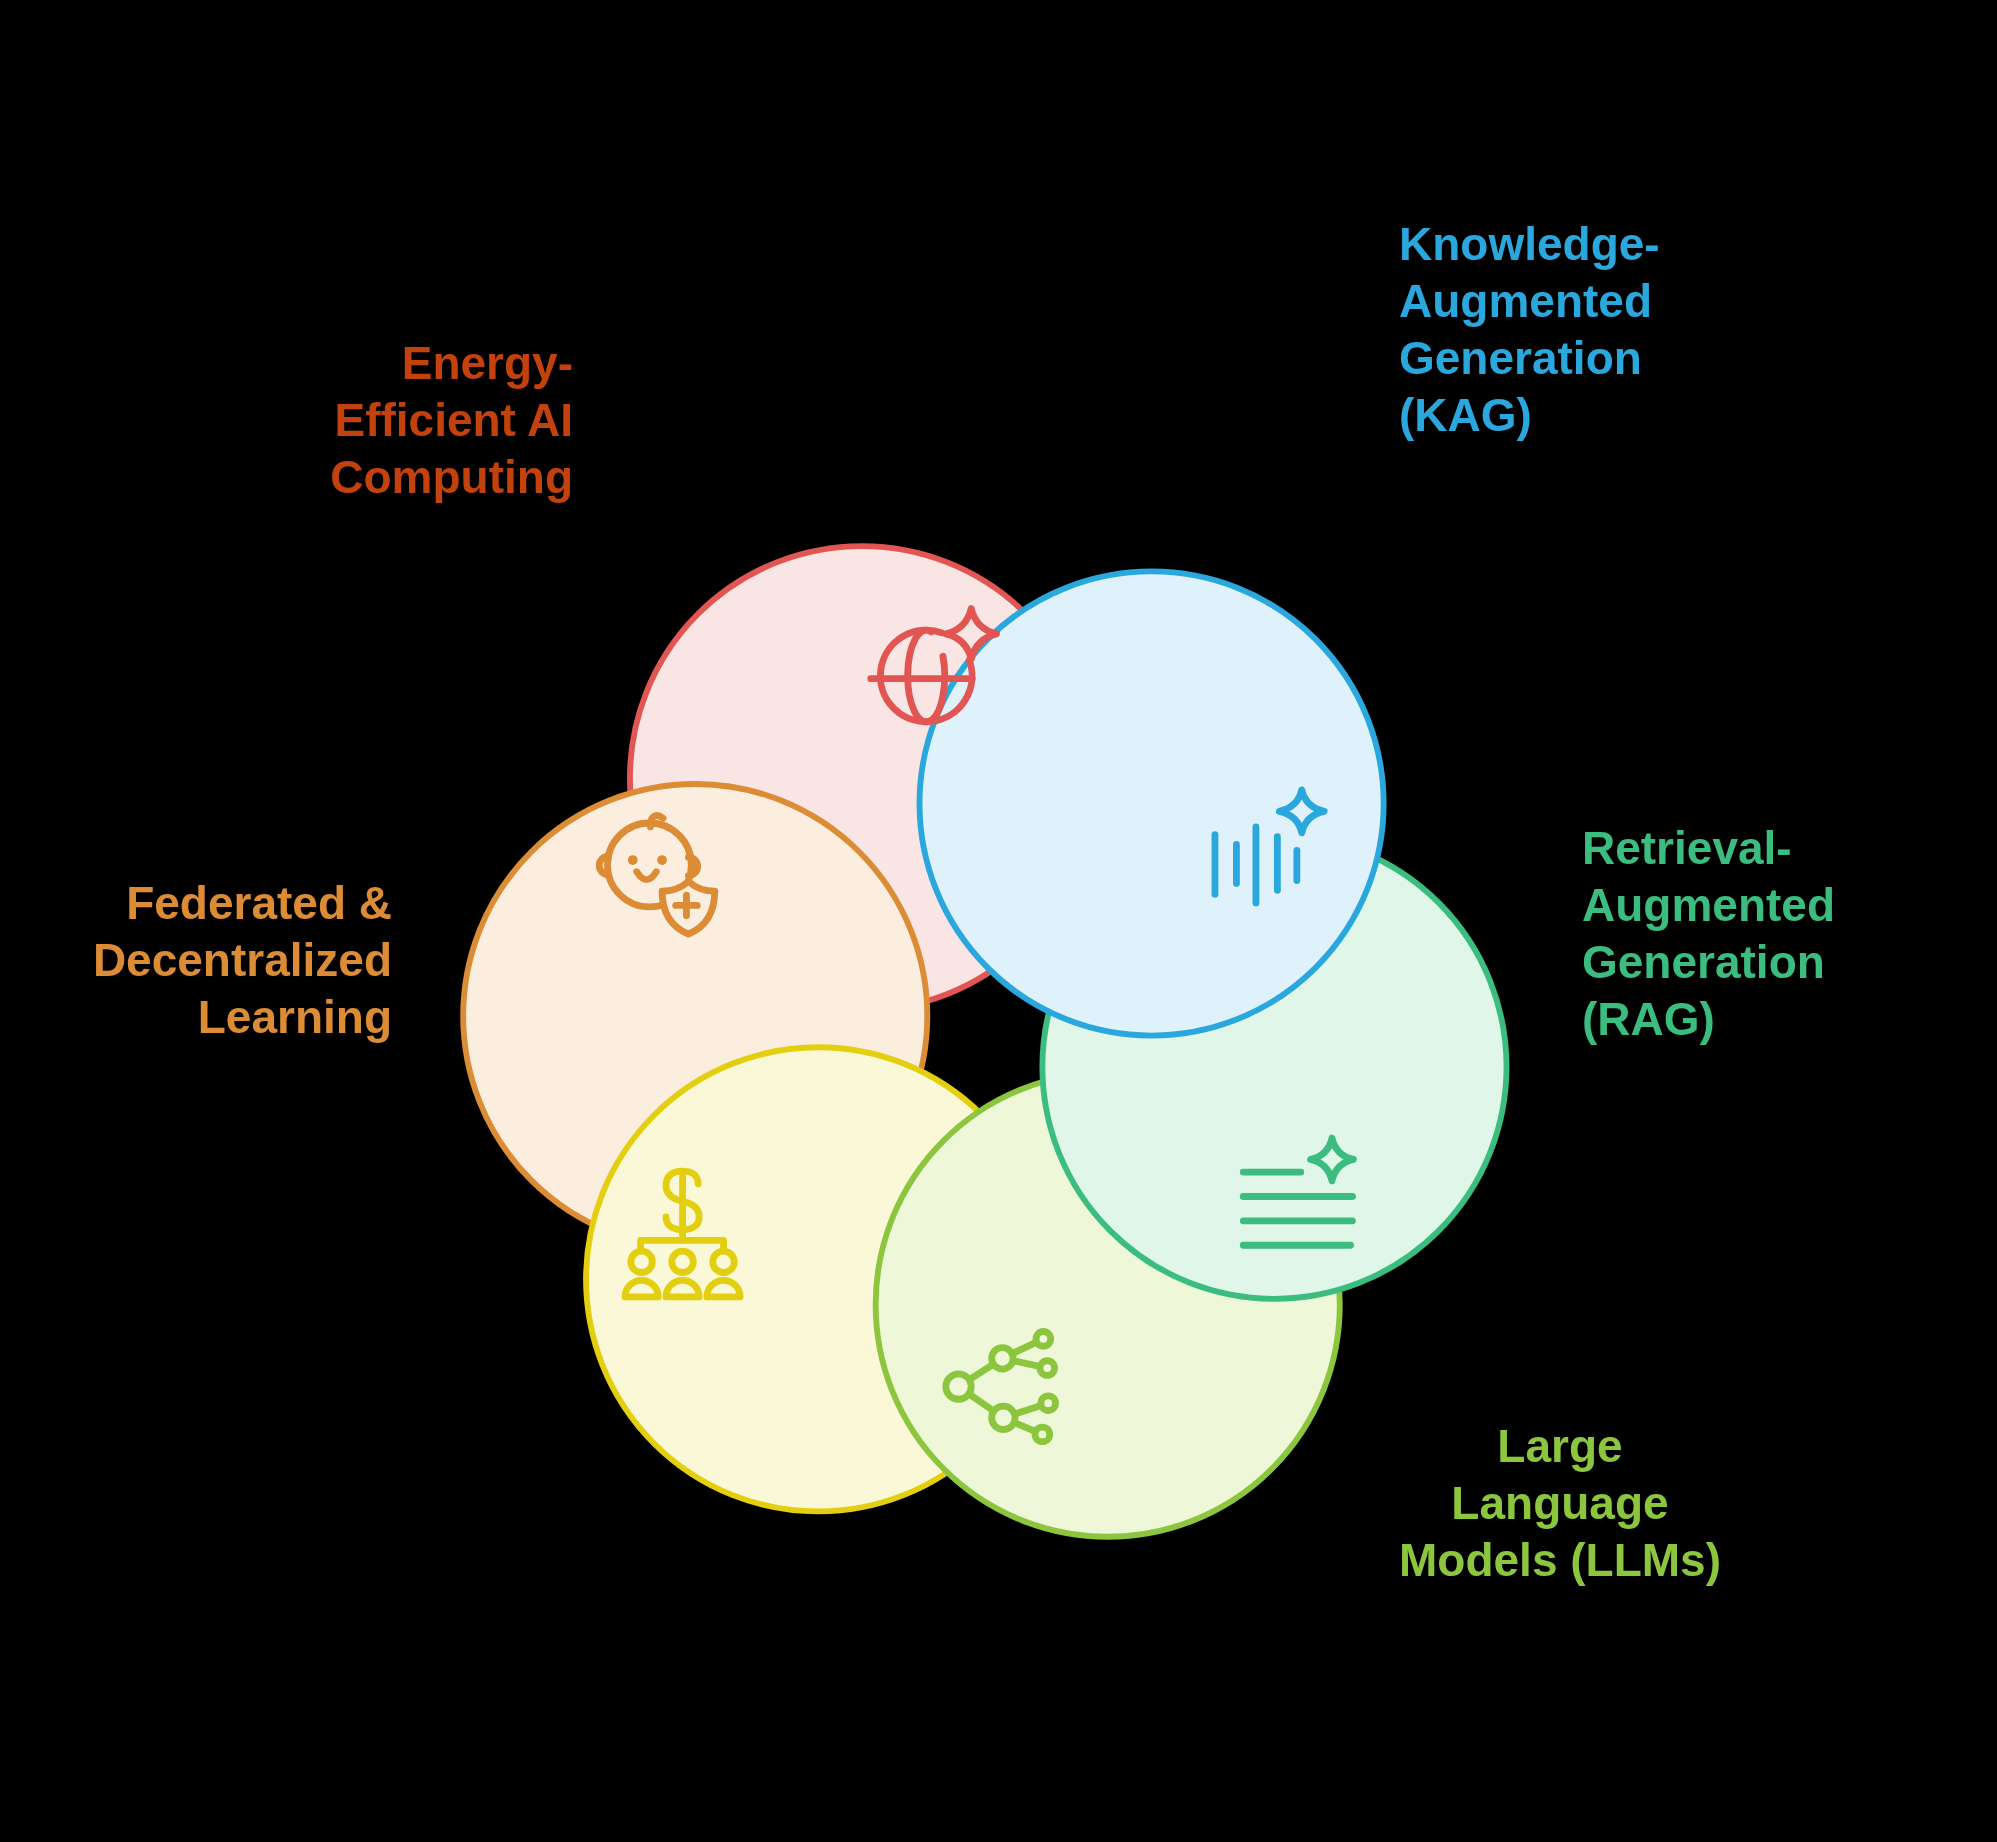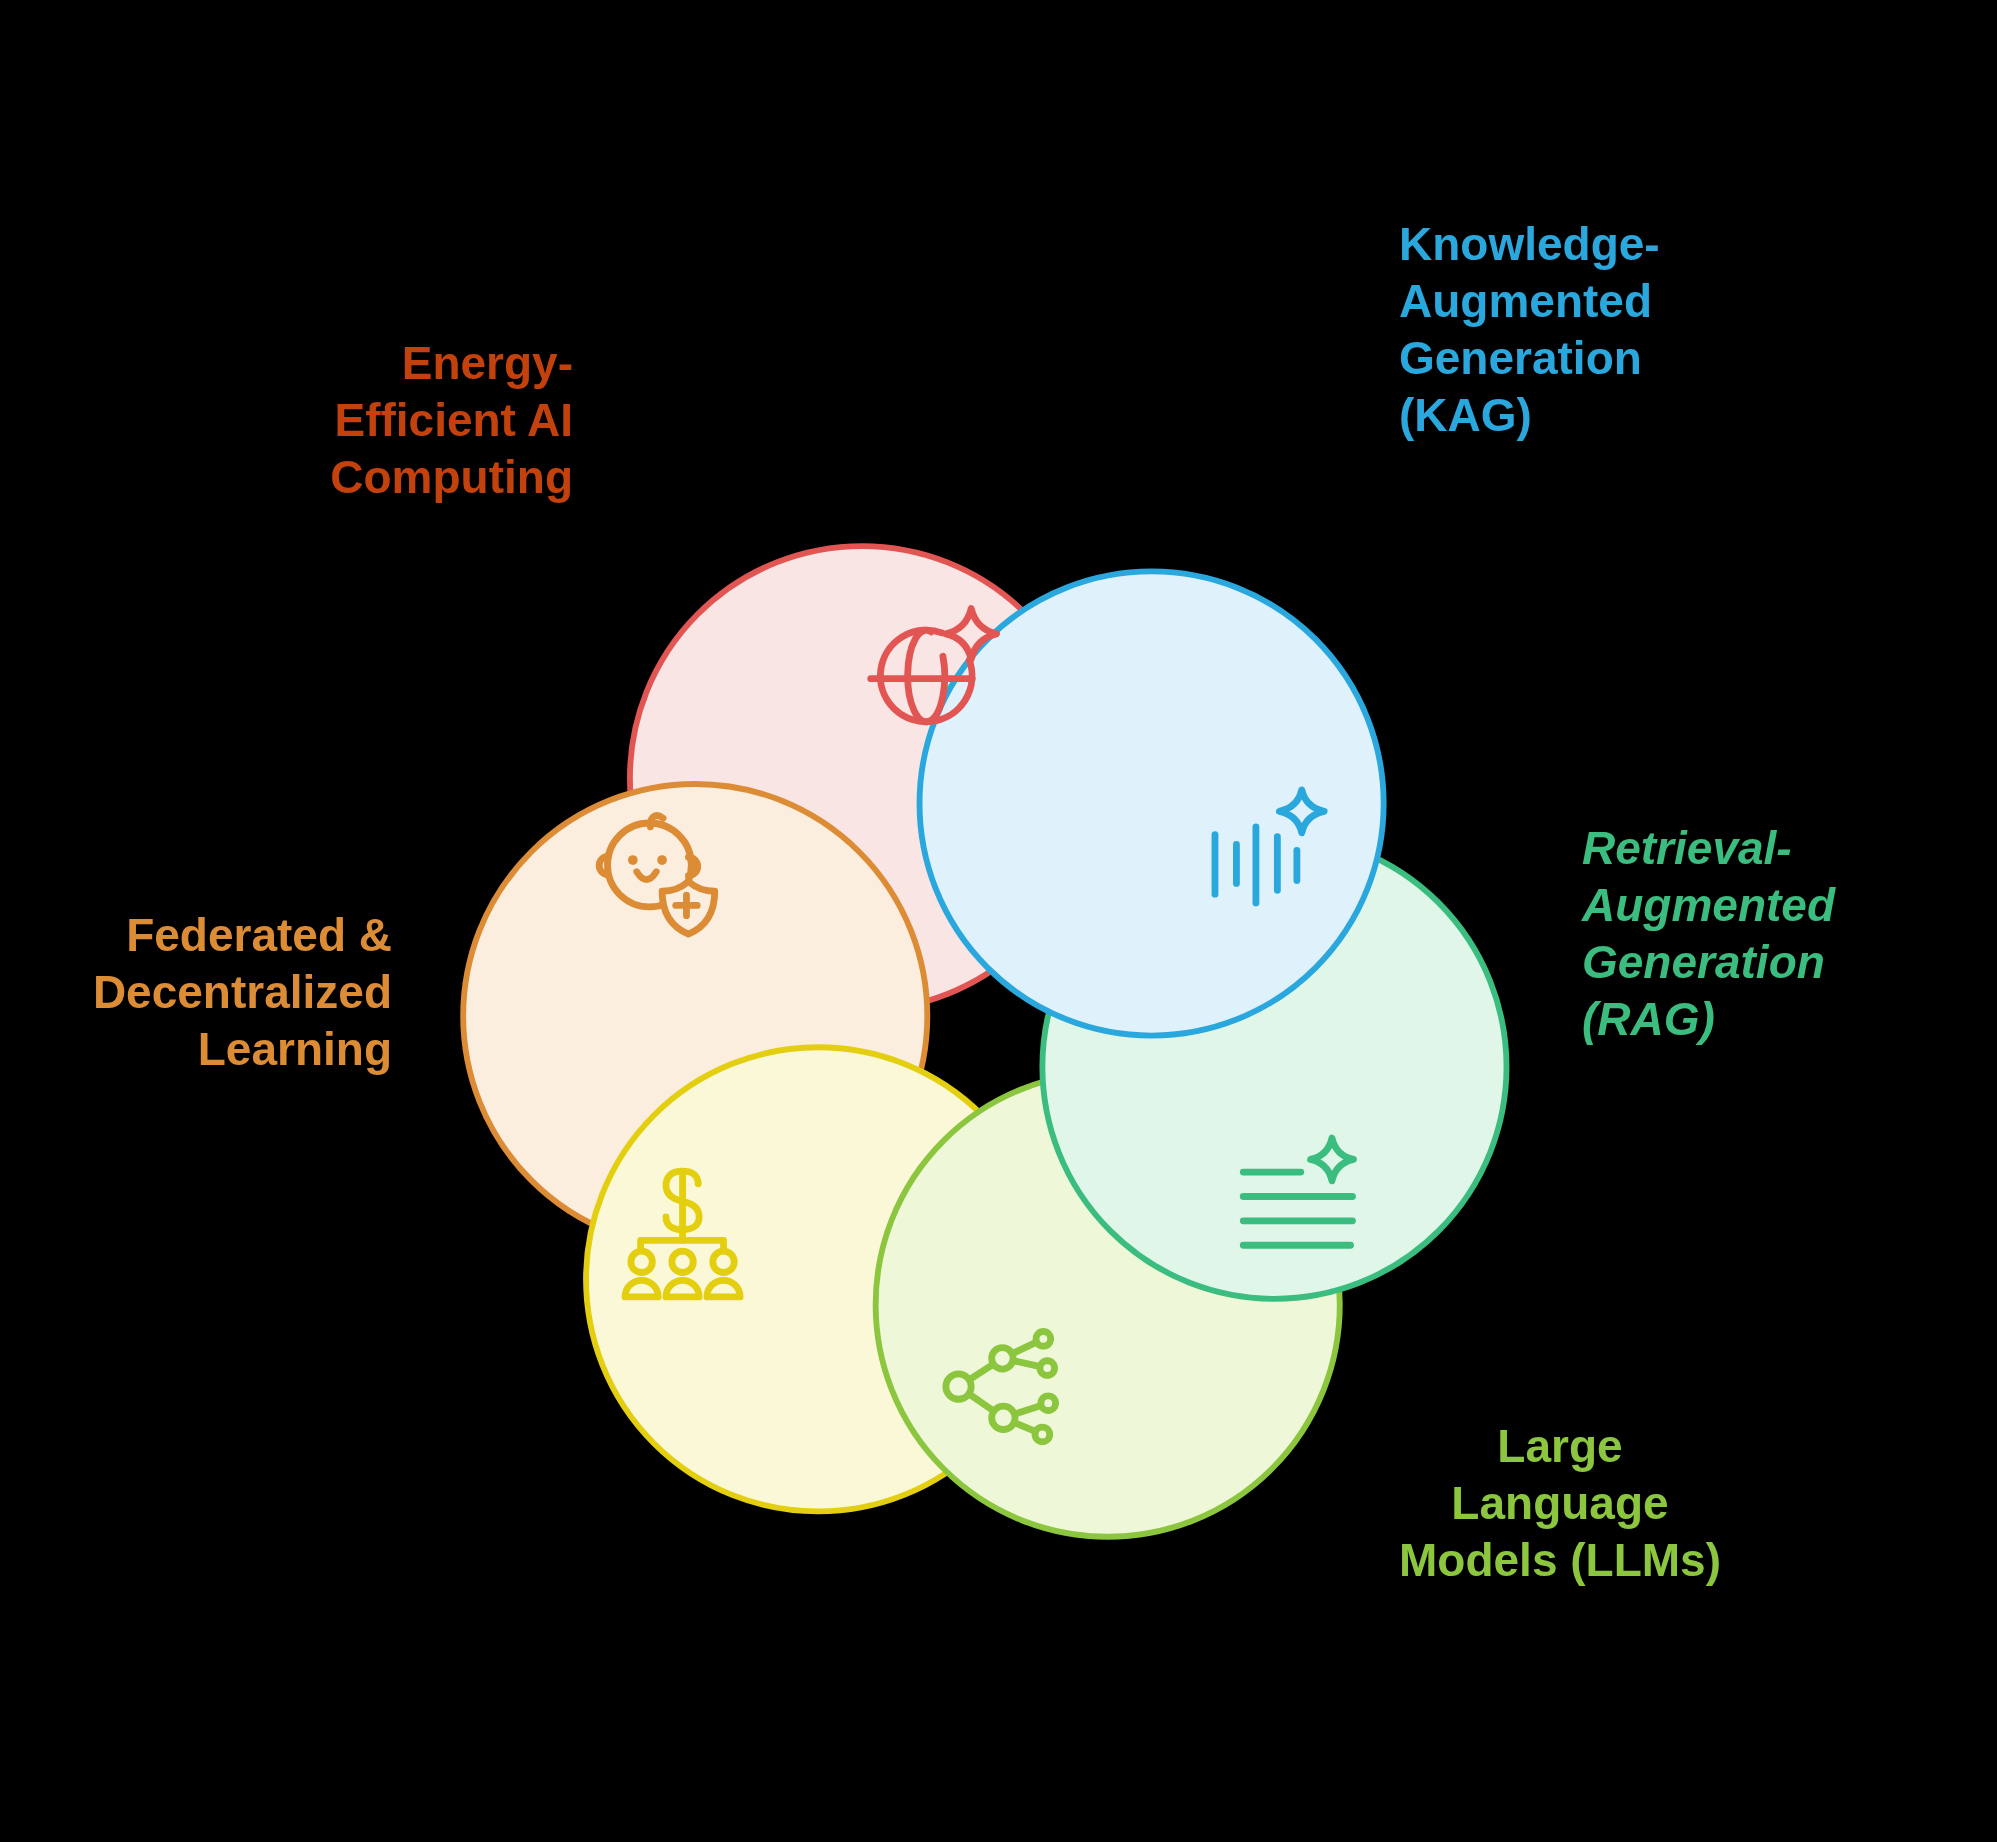--- a/index.html
+++ b/index.html
@@ -10,24 +10,24 @@
     position:absolute;
     font-family:"Liberation Sans","DejaVu Sans",sans-serif;
     font-weight:700;
     font-size:46px;
     line-height:57px;
     white-space:pre-line;
     letter-spacing:0;
   }
   .label-energy   {top:335px;  right:1424px; text-align:right;}
   .label-kag      {top:216px;  left:1399px;  text-align:left;}
-  .label-rag      {top:820px;  left:1582px;  text-align:left;font-style:italic;}
+  .label-rag      {top:820px;  left:1582px;  text-align:left;}
   .label-llm      {top:1418px; left:1399px;  text-align:center;}
   .label-moe      {top:1415px; right:1422px; text-align:right;}
-  .label-federated{top:875px;  right:1605px; text-align:right;margin-top:32px;}
+  .label-federated{top:875px;  right:1605px; text-align:right;}
 </style>
 </head>
 <body>
 
 <div class="stage">
 
   <svg class="flower-svg" viewBox="0 0 2048 1889" xmlns="http://www.w3.org/2000/svg">
 
     <g id="circles">
         <circle cx="884" cy="798" r="238" fill="#FAE5E5" stroke="#E15653" stroke-width="6"></circle>

